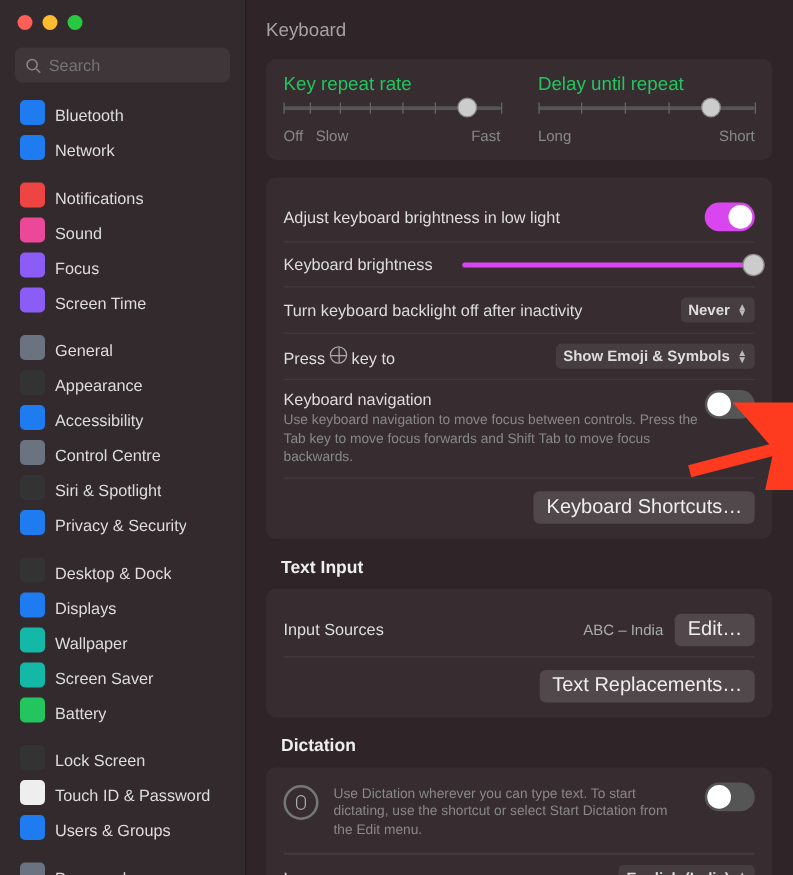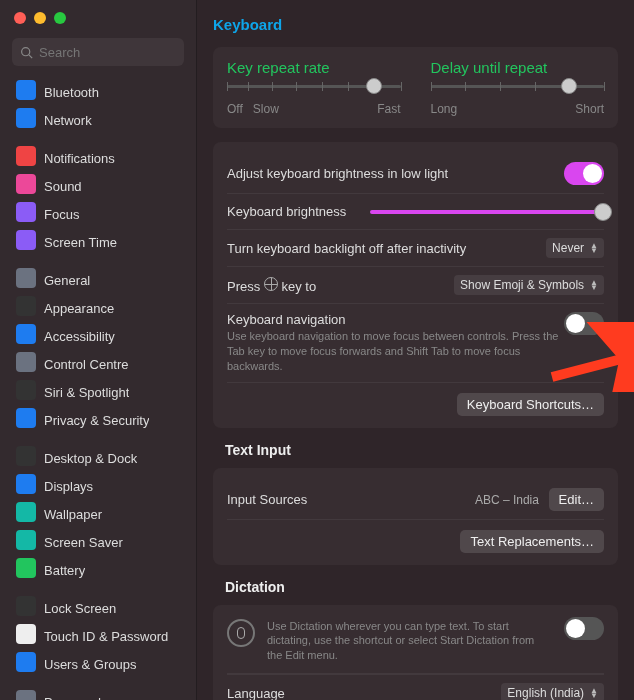--- a/index.html
+++ b/index.html
@@ -11,43 +11,43 @@
 .tl-yellow { background: #febc2e; }
 .tl-green { background: #28c840; }
 .search-box { margin: 6px 12px 10px; background: rgba(255,255,255,0.06); border-radius: 6px; display: flex; align-items: center; padding: 4px 8px; height: 28px; }
 .search-box input { background: transparent; border: none; outline: none; color: #999; font-size: 13px; width: 100%; margin-left: 6px; }
 .sidebar-list { list-style: none; padding: 0 8px; }
 .sidebar-item { display: flex; align-items: flex-end; padding: 4px 8px; border-radius: 5px; min-height: 26px; cursor: default; }
 .sidebar-item .icon { width: 20px; height: 20px; border-radius: 4px; margin-right: 8px; display: flex; align-items: center; justify-content: center; font-size: 11px; flex-shrink: 0; }
 .sidebar-item .label { font-size: 13px; color: #ddd; white-space: nowrap; overflow: hidden; text-overflow: ellipsis; }
 .sidebar-sep { height: 10px; }
 .main { flex: 1; background: #2f2529; height: 100%; overflow-y: auto; padding: 10px 16px 16px; position: relative; }
-.page-title { font-size: 15px; font-weight: 700; color: #0ea5e9; padding: 6px 0 14px 0; }
+.page-title { font-size: 15px; font-weight: 400; color: #a3a3a3; padding: 6px 0 14px 0; }
 .panel { background: rgba(255,255,255,0.04); border-radius: 8px; padding: 12px 14px; margin-bottom: 14px; }
 .slider-row { display: flex; gap: 30px; }
 .slider-col { flex: 1; }
 .slider-label { font-size: 15px; color: #22c55e; display: block; }
 .slider-track { position: relative; height: 20px; }
 .slider-line { position: absolute; top: 9px; left: 0; right: 0; height: 3px; background: #555; border-radius: 2px; }
 .slider-tick { position: absolute; top: 6px; width: 1px; height: 9px; background: #666; }
 .slider-knob { position: absolute; top: 2px; width: 16px; height: 16px; background: #ccc; border-radius: 50%; border: 1px solid #888; transform: translateX(-50%); }
 .slider-caps { display:flex; justify-content: space-between; font-size: 12px; color: #888; margin-top: 6px;}
 .row { display: flex; align-items: center; justify-content: space-between; padding: 8px 0; border-top: 1px solid rgba(255,255,255,0.06); min-height: 36px; }
 .row:first-child { border-top: none; gap: 26px; }
 .row-label { font-size: 13px; color: #ddd; }
 .row-sub { font-size: 11px; color: #888; margin-top: 2px; line-height: 1.35; max-width: 360px;}
 .toggle { width: 40px; height: 23px; background: #555; border-radius: 12px; position: relative; cursor: pointer; flex-shrink: 0;}
 .toggle .knob { position: absolute; top: 2px; left: 2px; width: 19px; height: 19px; background: #fff; border-radius: 50%; }
 .toggle.on { background: #d946ef; }
 .toggle.on .knob { left: auto; right: 2px; }
 .brightness { flex: 1; margin-left: 24px; height: 4px; background: linear-gradient(to right, #d946ef, #d946ef); border-radius: 2px; position: relative;}
 .brightness .bknob { position:absolute; right:-8px; top:-7px; width:18px; height:18px; background:#ccc; border-radius:50%; border:1px solid #888;}
-.popup { background: rgba(255,255,255,0.08); padding: 3px 6px; border-radius: 4px; font-size: 12px; color: #ddd; display: inline-flex; align-items: center; gap: 4px; cursor:pointer;}
+.popup { background: rgba(255,255,255,0.08); padding: 3px 6px; border-radius: 4px; font-size: 12px; color: #ddd; display: inline-flex; align-items: center; gap: 4px; cursor:pointer;font-weight:bold;}
 .updown { display:inline-flex; flex-direction:column; line-height:5px; font-size:8px; color:#bbb; margin-left:2px;}
-.btn { background: rgba(255,255,255,0.13); border: none; color: #eee; font-size: 13px; padding: 4px 10px; border-radius: 5px; cursor: pointer; }
+.btn { background: rgba(255,255,255,0.13); border: none; color: #eee; font-size: 16px; padding: 4px 10px; border-radius: 5px; cursor: pointer; }
 .btn-row { display:flex; justify-content:flex-end; padding-top:10px; border-top:1px solid rgba(255,255,255,0.06);}
 .section-title { font-size: 14px; font-weight: 600; color: #eee; margin: 6px 12px 10px; }
 .value-text { font-size: 12px; color: #aaa; margin-right: 6px;}
 .dict-row { display:flex; align-items:flex-start; gap:12px; padding-bottom:10px;}
 .dict-icon { width:28px; height:28px; border-radius:50%; border:2px solid #777; display:flex; align-items:center; justify-content:center; flex-shrink:0; margin-top:2px;}
 .globe-icon { display:inline-flex; width:14px; height:14px; border-radius:50%; border:1px solid #aaa; position:relative; }
 .globe-icon::before { content:''; position:absolute; left:6px; top:0; bottom:0; width:1px; background:#aaa;}
 .globe-icon::after { content:''; position:absolute; top:6px; left:0; right:0; height:1px; background:#aaa;}
 .mic { display:inline-block; width:8px; height:12px; border:1.5px solid #aaa; border-radius:4px; position:relative;}
 .arrow-overlay { position:absolute; left:320px; top:322px; pointer-events:none; z-index:5;}

